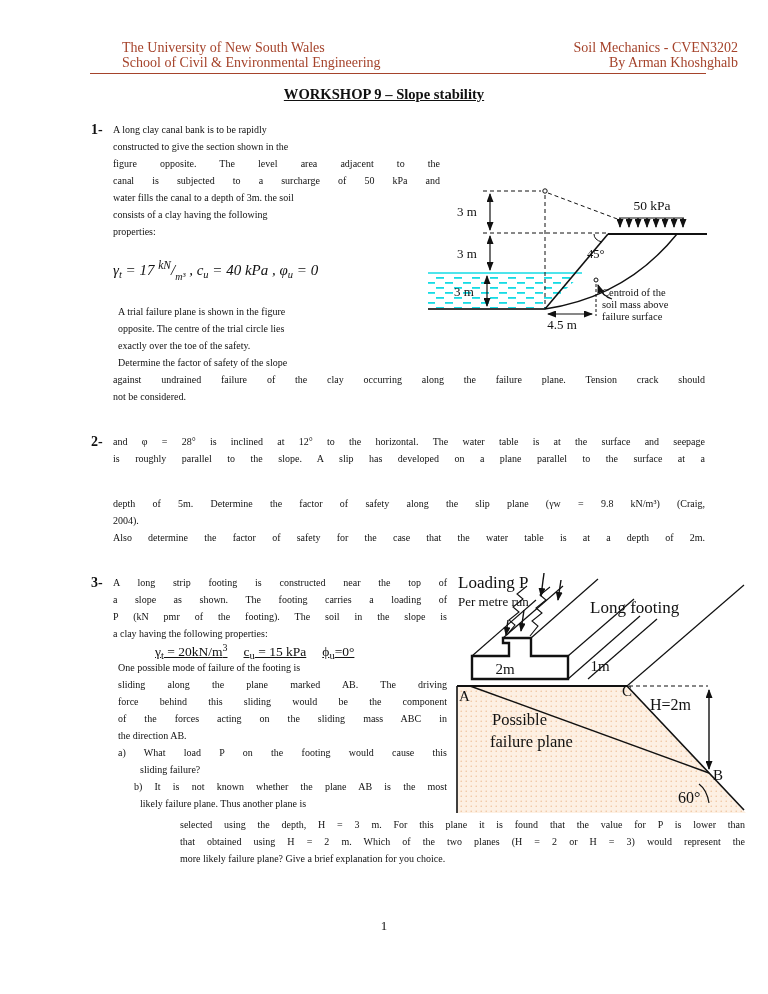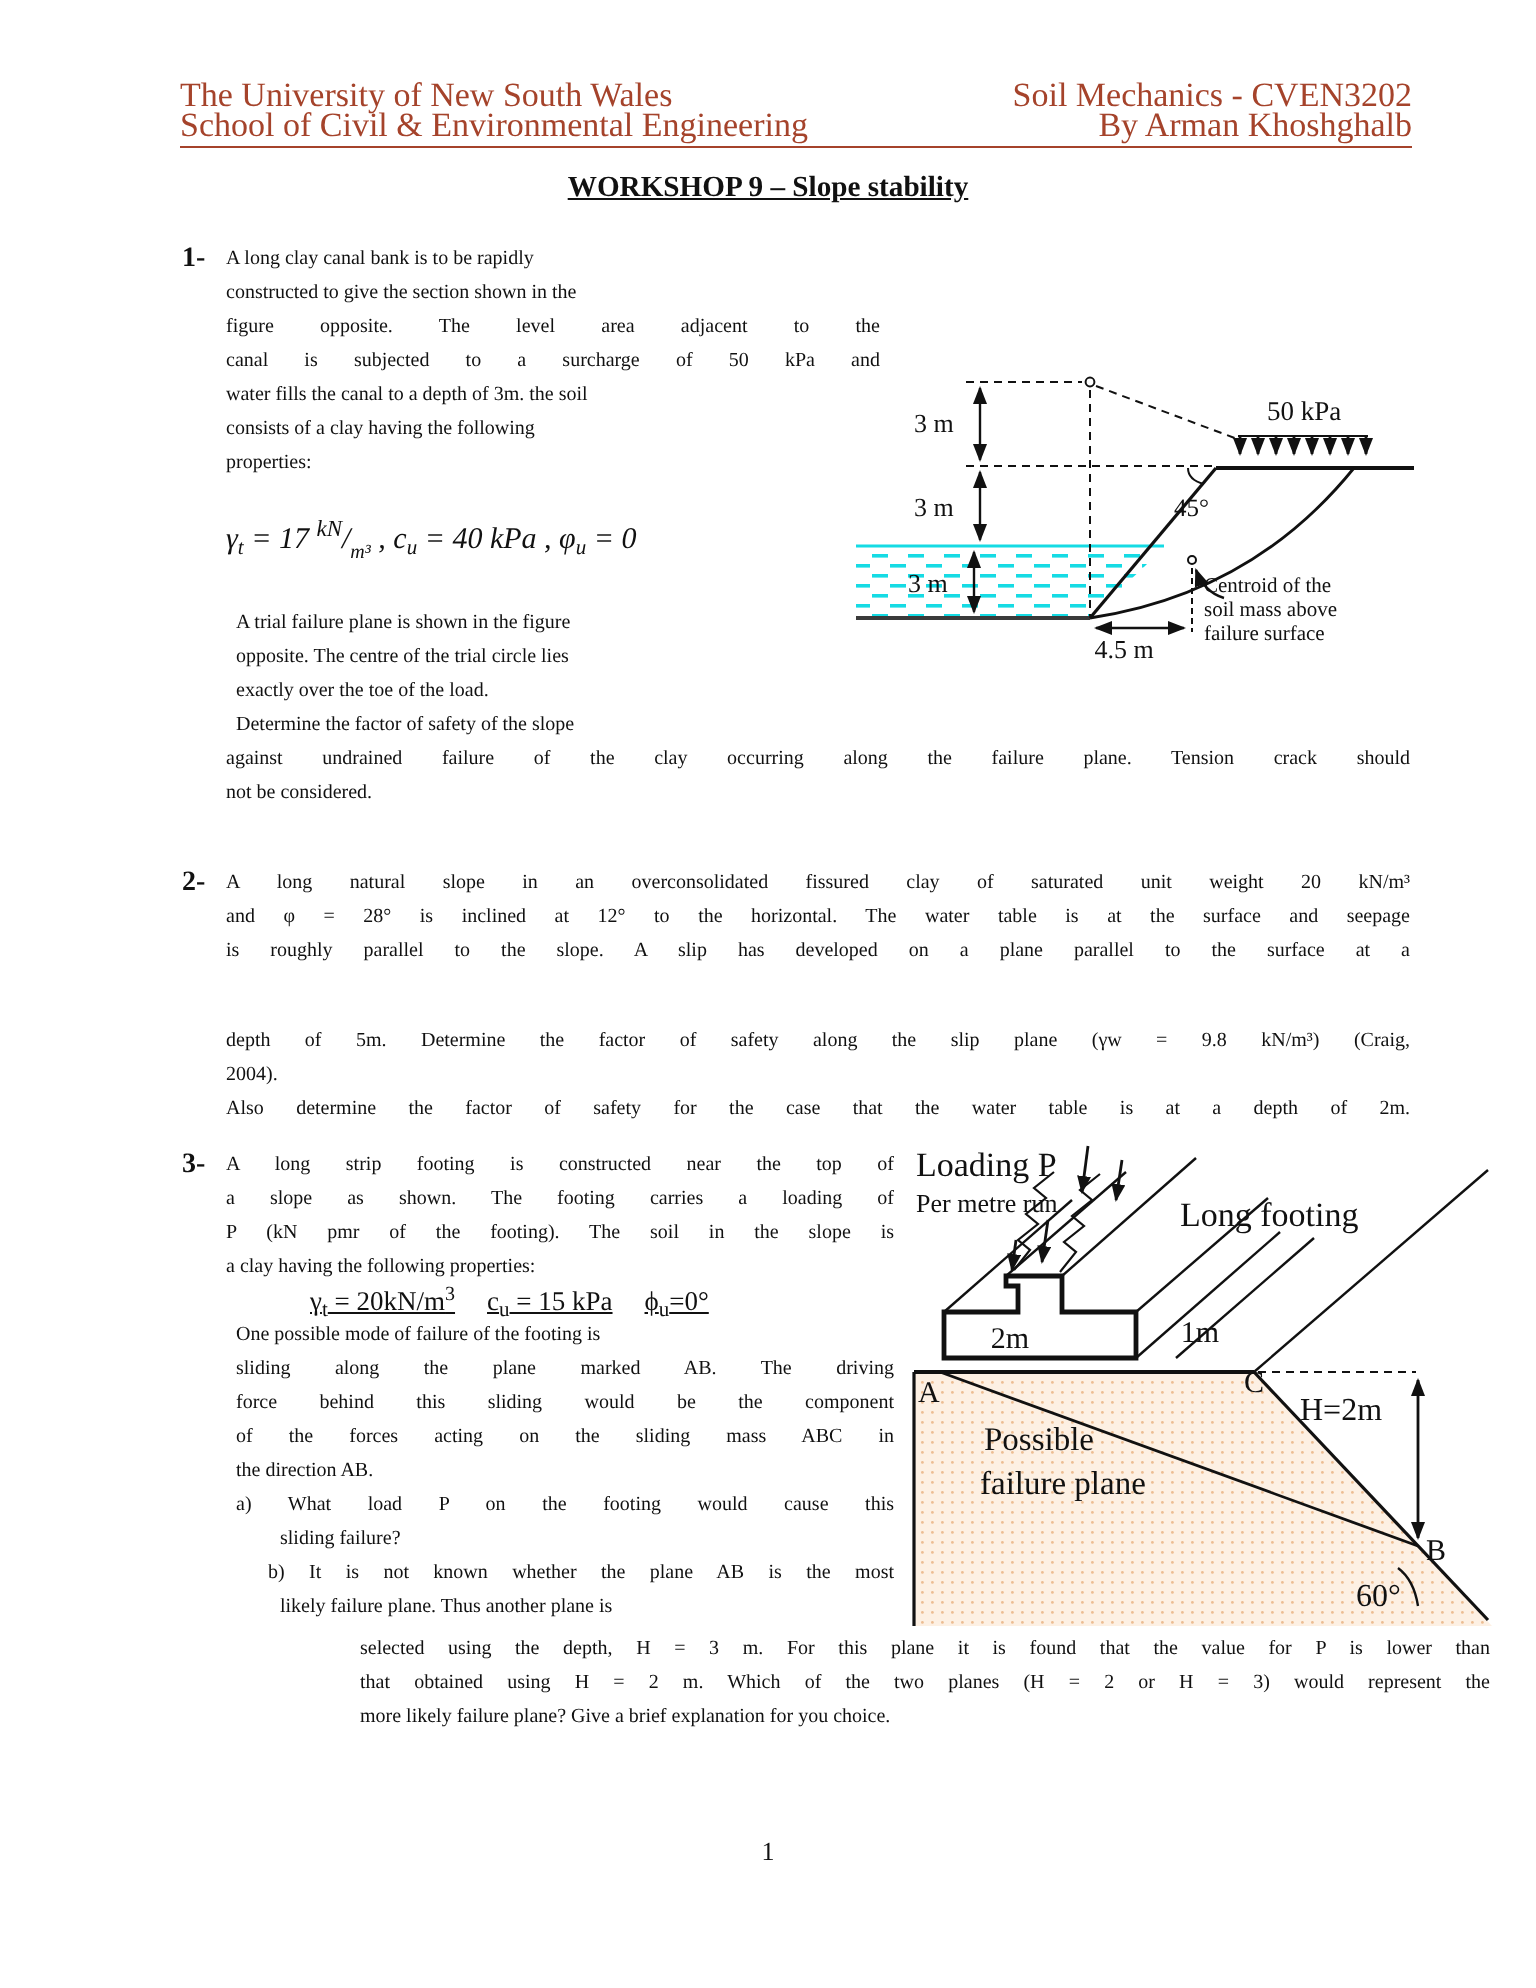--- a/index.html
+++ b/index.html
@@ -3,21 +3,21 @@
 <meta charset="utf-8">
 <style>
   html,body{margin:0;padding:0;}
   body{
     width:768px;height:994px;position:relative;background:#ffffff;
     font-family:"Liberation Serif","DejaVu Serif",serif;color:#111;
     overflow:hidden;
   }
   .abs{position:absolute;}
   .tl{font-size:10px;line-height:17px;text-align:justify;white-space:normal;}
-  .hdr{font-size:17px;line-height:15px;color:#a5432b;}
+  .hdr{font-size:14px;line-height:15px;color:#a5432b;margin-left:32px;}
   .hdr-right{text-align:right;}
   .rule{height:0;border-top:1.6px solid #a5432b;}
   .title{font-size:14.6px;font-weight:bold;text-decoration:underline;text-align:center;width:100%;}
   .pnum{font-size:14px;font-weight:bold;}
   .eq{font-style:italic;font-size:15px;white-space:nowrap;}
   .eq sub,.props sub{font-size:10.5px;vertical-align:-3px;}
   .eq .fr-num{font-size:11.5px;vertical-align:6px;}
   .eq .fr-den{font-size:10px;vertical-align:-5px;}
   .props{font-size:13.5px;white-space:nowrap;}
   .props sup{font-size:10px;vertical-align:5px;}
@@ -51,21 +51,21 @@
     <div class="tl">properties:</div>
   </div>
 
 <div class="abs eq" style="left:113px;top:259px;">
   <span>γ</span><sub>t</sub><span> = 17 </span><span class="fr-num">kN</span><span>/</span><span class="fr-den">m³</span><span>  ,  </span><span>c</span><sub>u</sub><span> = 40 kPa</span><span>   ,   </span><span>φ</span><sub>u</sub><span> = 0</span>
 </div>
 
 <div class="abs" style="left:118px;top:303px;width:322px;">
     <div class="tl">A trial failure plane is shown in the figure</div>
     <div class="tl">opposite. The centre of the trial circle lies</div>
-    <div class="tl">exactly over the toe of the load.</div>
+    <div class="tl">exactly over the toe of the safety.</div>
     <div class="tl">Determine the factor of safety of the slope</div>
   </div>
 <div class="abs" style="left:113px;top:371px;width:592px;">
     <div class="tl" style="text-align-last: justify;">against undrained failure of the clay occurring along the failure plane. Tension crack should</div>
     <div class="tl">not be considered.</div>
   </div>
 
 <svg class="abs" style="left:426px;top:180px;" width="294" height="160" viewBox="0 0 294 160">
   <defs>
     <marker id="ar1" markerWidth="9" markerHeight="7" refX="8" refY="3.5" orient="auto-start-reverse" markerUnits="userSpaceOnUse">
@@ -127,21 +127,20 @@
   <text x="226" y="30" font-size="13.5" text-anchor="middle">50 kPa</text>
   <text x="161" y="78" font-size="12.5">45°</text>
   <text x="136" y="149" font-size="13" text-anchor="middle">4.5 m</text>
   <text x="176" y="116" font-size="10.5">Centroid of the</text>
   <text x="176" y="128" font-size="10.5">soil mass above</text>
   <text x="176" y="140" font-size="10.5">failure surface</text>
 </svg>
 
 <div class="abs tl pnum" style="left: 91px; top: 433px; text-align-last: justify;">2-</div>
 <div class="abs" style="left:113px;top:433px;width:592px;">
-    <div class="tl" style="text-align-last: justify;">A long natural slope in an overconsolidated fissured clay of saturated unit weight 20 kN/m³</div>
     <div class="tl" style="text-align-last: justify;">and φ = 28° is inclined at 12° to the horizontal. The water table is at the surface and seepage</div>
     <div class="tl" style="text-align-last: justify;">is roughly parallel to the slope. A slip has developed on a plane parallel to the surface at a</div>
     <div class="tl" style="text-align-last: justify; margin-top: 28px;">depth of 5m. Determine the factor of safety along the slip plane (γw = 9.8 kN/m³) (Craig,</div>
     <div class="tl">2004).</div>
     <div class="tl" style="text-align-last: justify;">Also determine the factor of safety for the case that the water table is at a depth of 2m.</div>
   </div>
 
 <div class="abs tl pnum" style="left: 91px; top: 574px; text-align-last: justify;">3-</div>
 <div class="abs" style="left:113px;top:574px;width:334px;">
     <div class="tl" style="text-align-last: justify;">A long strip footing is constructed near the top of</div>

